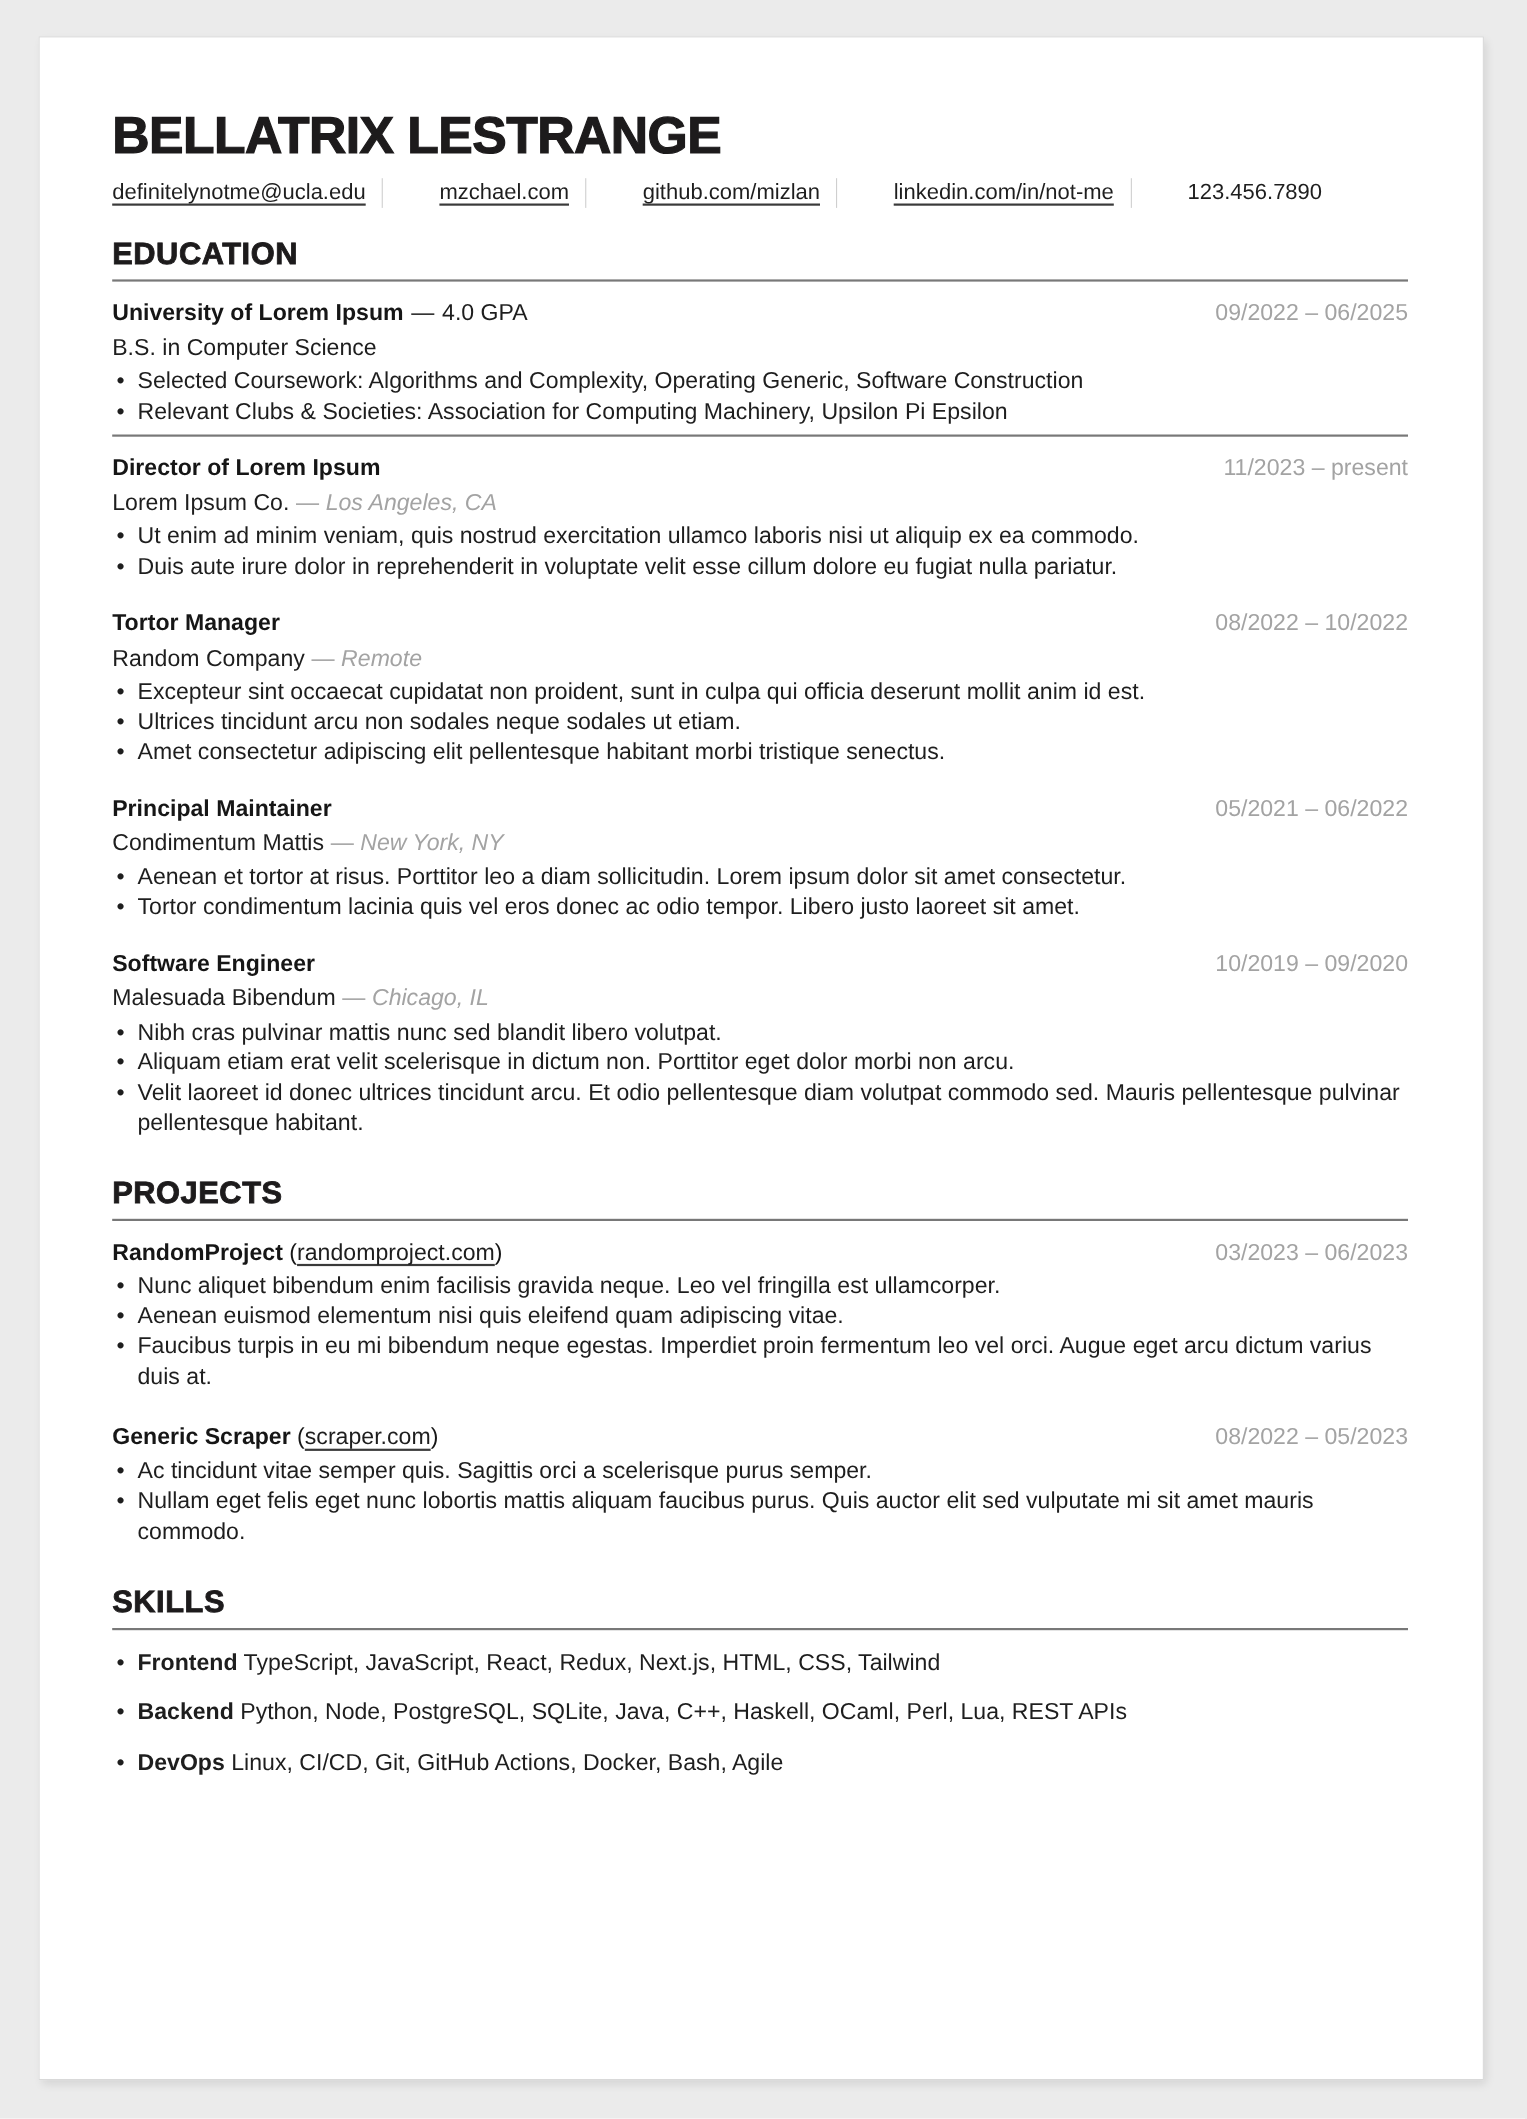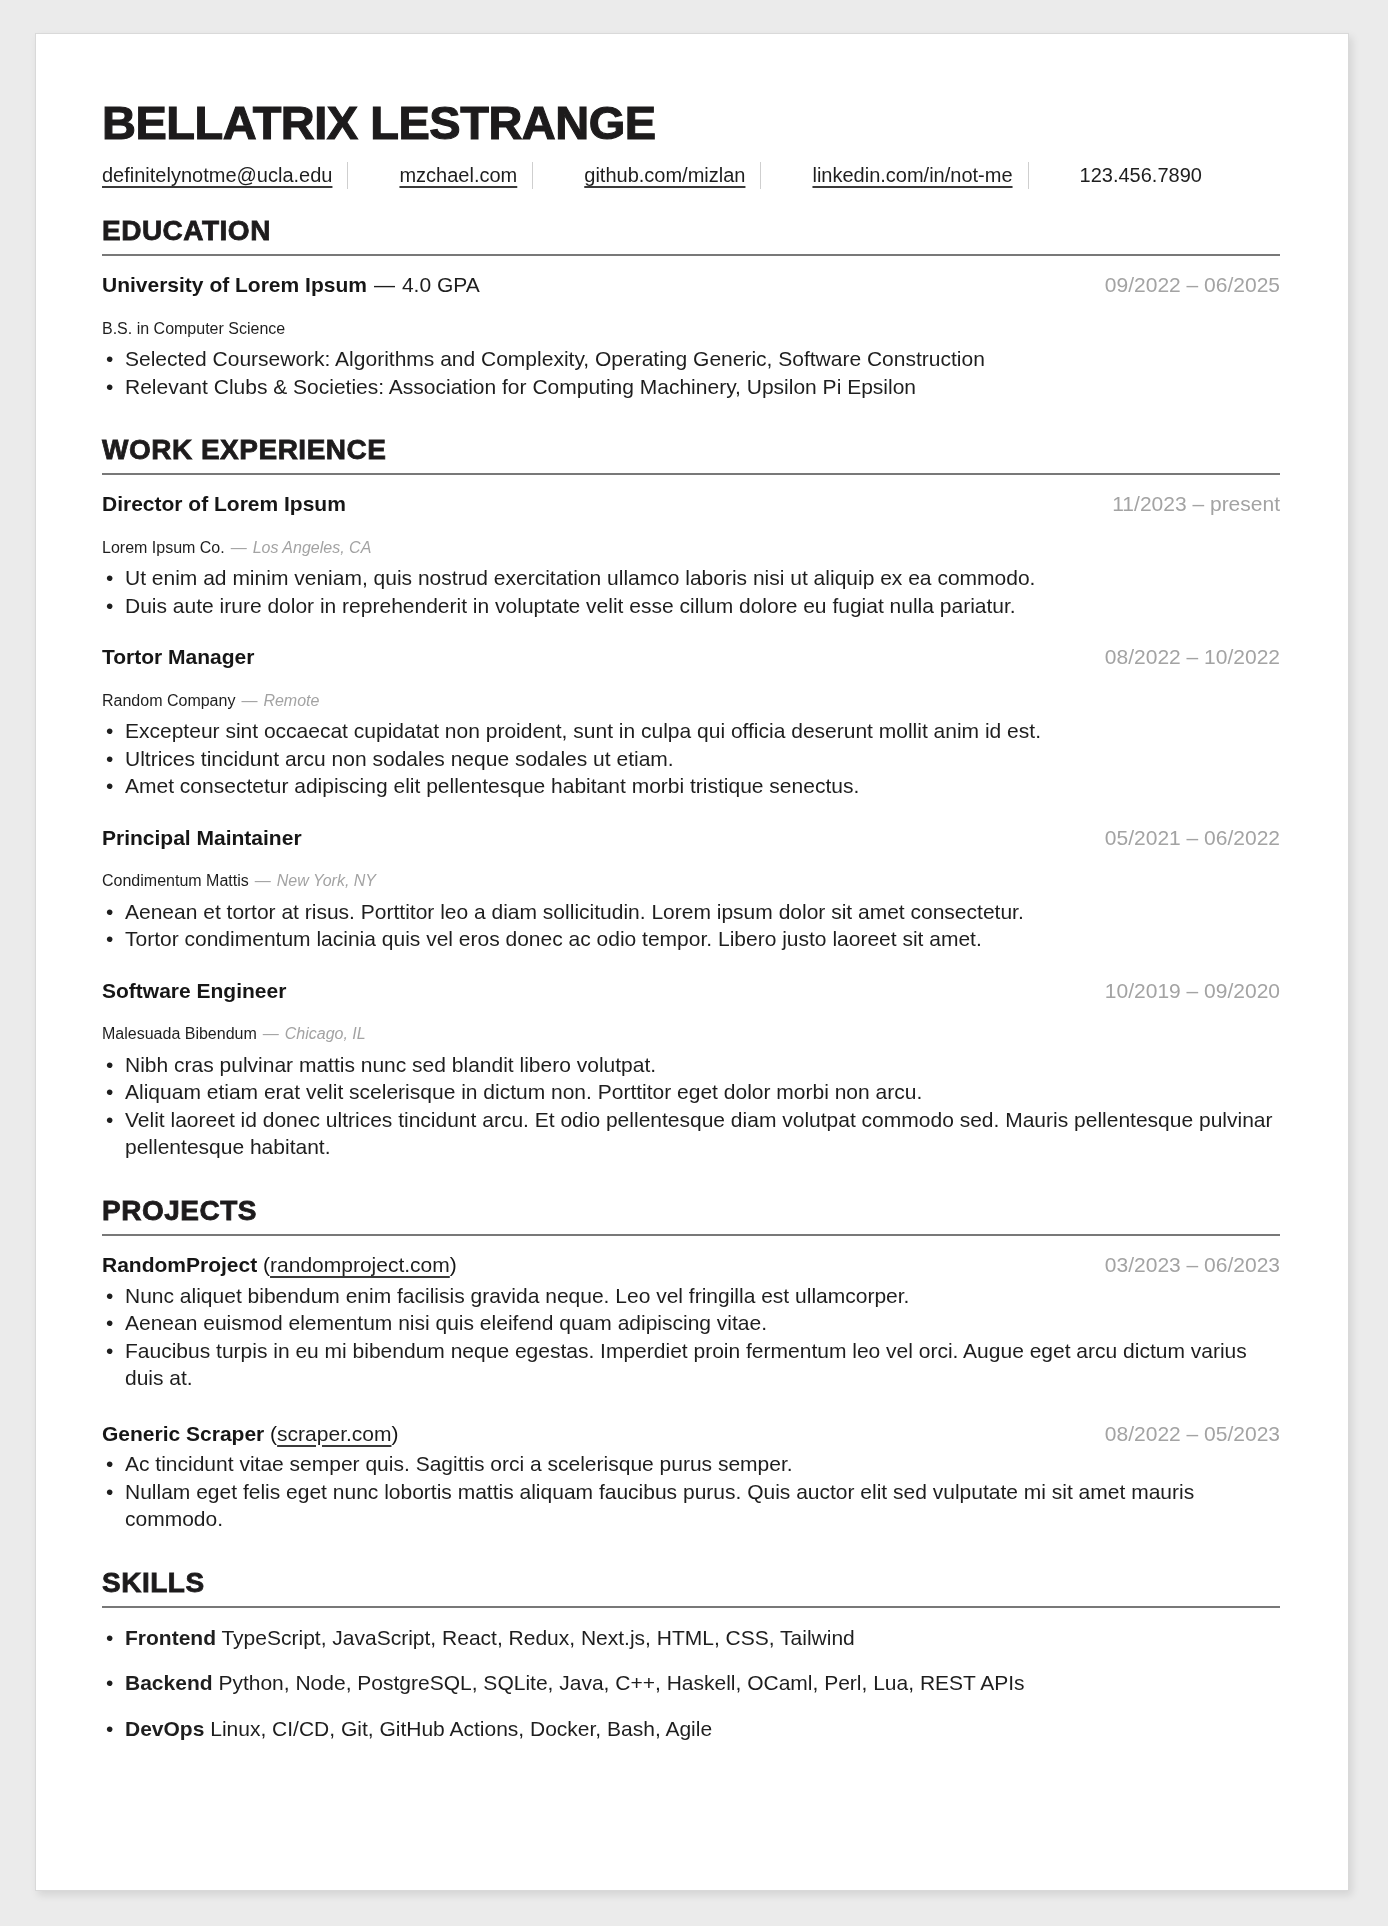--- a/index.html
+++ b/index.html
@@ -56,21 +56,21 @@
   .entry + .entry { margin-top: 24px; }
   .proj-entry + .proj-entry { margin-top: 28px; }
 
   .entry-head {
     display: flex; justify-content: space-between; align-items: baseline;
     line-height: 27.5px;
   }
   .entry-title { font-size: 21px; font-weight: bold; color: #161616; }
   .dates { font-size: 21px; color: #a3a3a3; font-weight: normal; white-space: nowrap; }
 
-  .entry-sub { font-size: 16px; line-height: 27.5px; margin-top: 16px; color: #1e1e1e; }
+  .entry-sub { font-size: 21px; line-height: 27.5px; margin-top: 4px; color: #1e1e1e; }
   .dash-gray { color: #a3a3a3; margin: 0 6px; }
   .dash-dark { color: #1e1e1e; margin: 0 7px; font-weight: normal; }
   .location { color: #a3a3a3; font-style: italic; }
   .gpa { font-weight: normal; color: #1e1e1e; }
 
   ul { list-style: none; margin: 3px 0 0 0; padding: 0; font-size: 21px; line-height: 27.5px; }
   li { position: relative; padding-left: 23px; }
   li::before { content: "•"; position: absolute; left: 4px; color: #1e1e1e; }
   .lead { }
 
@@ -107,21 +107,20 @@
         </div>
         <div class="entry-sub">B.S. in Computer Science</div>
         <ul>
           <li><span class="lead">Selected Coursework:</span><span> Algorithms and Complexity, Operating Generic, Software Construction</span></li>
           <li><span class="lead">Relevant Clubs &amp; Societies:</span><span> Association for Computing Machinery, Upsilon Pi Epsilon</span></li>
         </ul>
       </div>
     </section>
 
     <section>
-      <h2>WORK EXPERIENCE</h2>
       <hr class="rule">
 
       <div class="entry">
         <div class="entry-head">
           <span class="entry-title">Director of Lorem Ipsum</span>
           <span class="dates">11/2023 – present</span>
         </div>
         <div class="entry-sub"><span>Lorem Ipsum Co.</span><span class="dash-gray">—</span><span class="location">Los Angeles, CA</span></div>
         <ul>
           <li>Ut enim ad minim veniam, quis nostrud exercitation ullamco laboris nisi ut aliquip ex ea commodo.</li>

